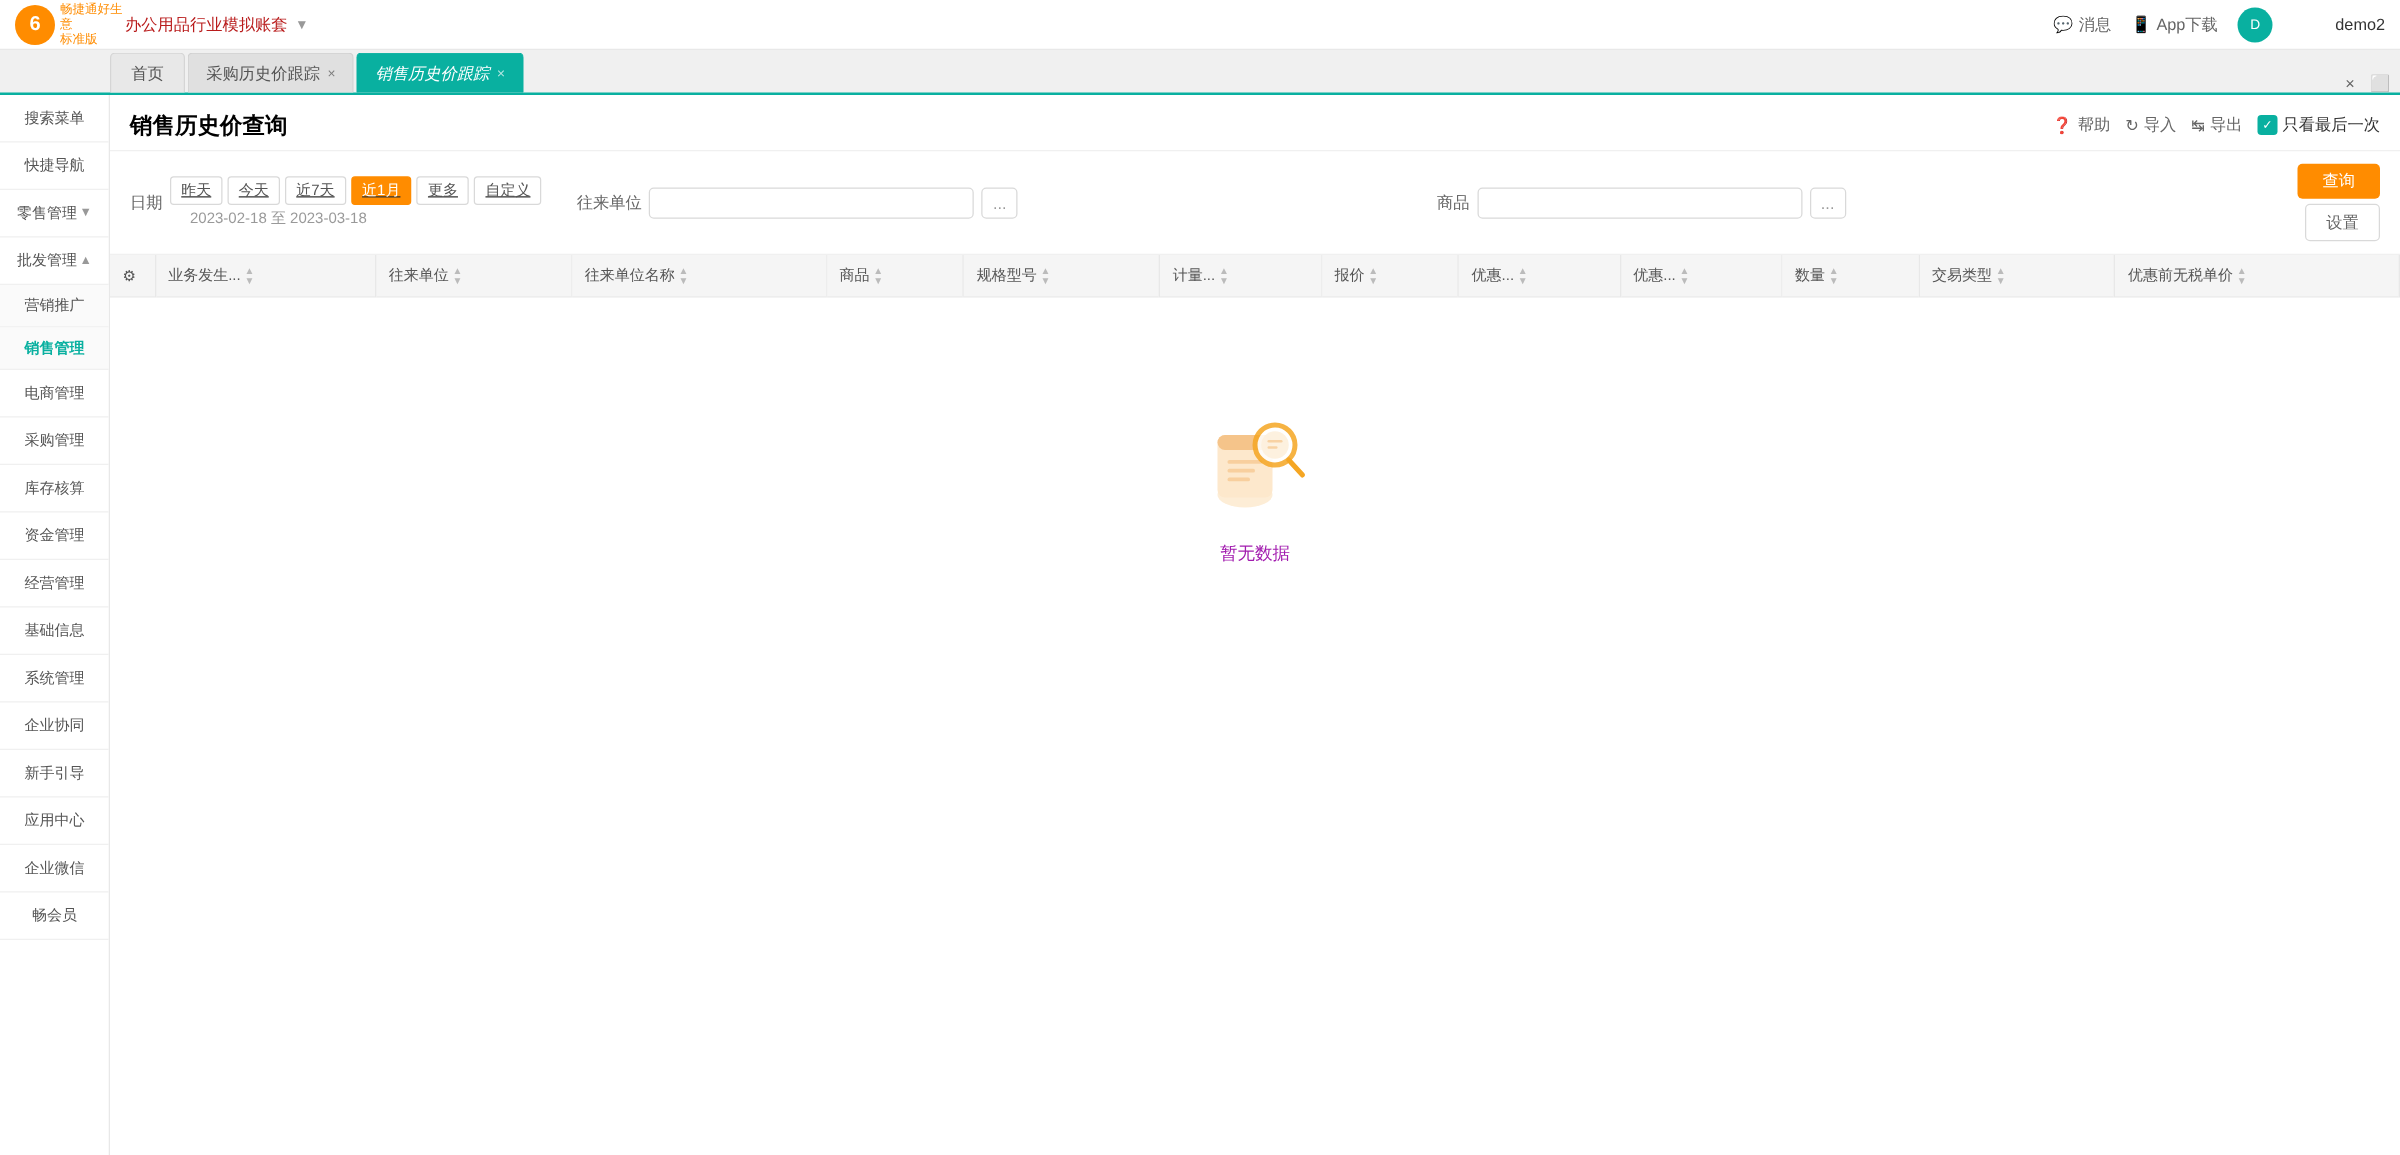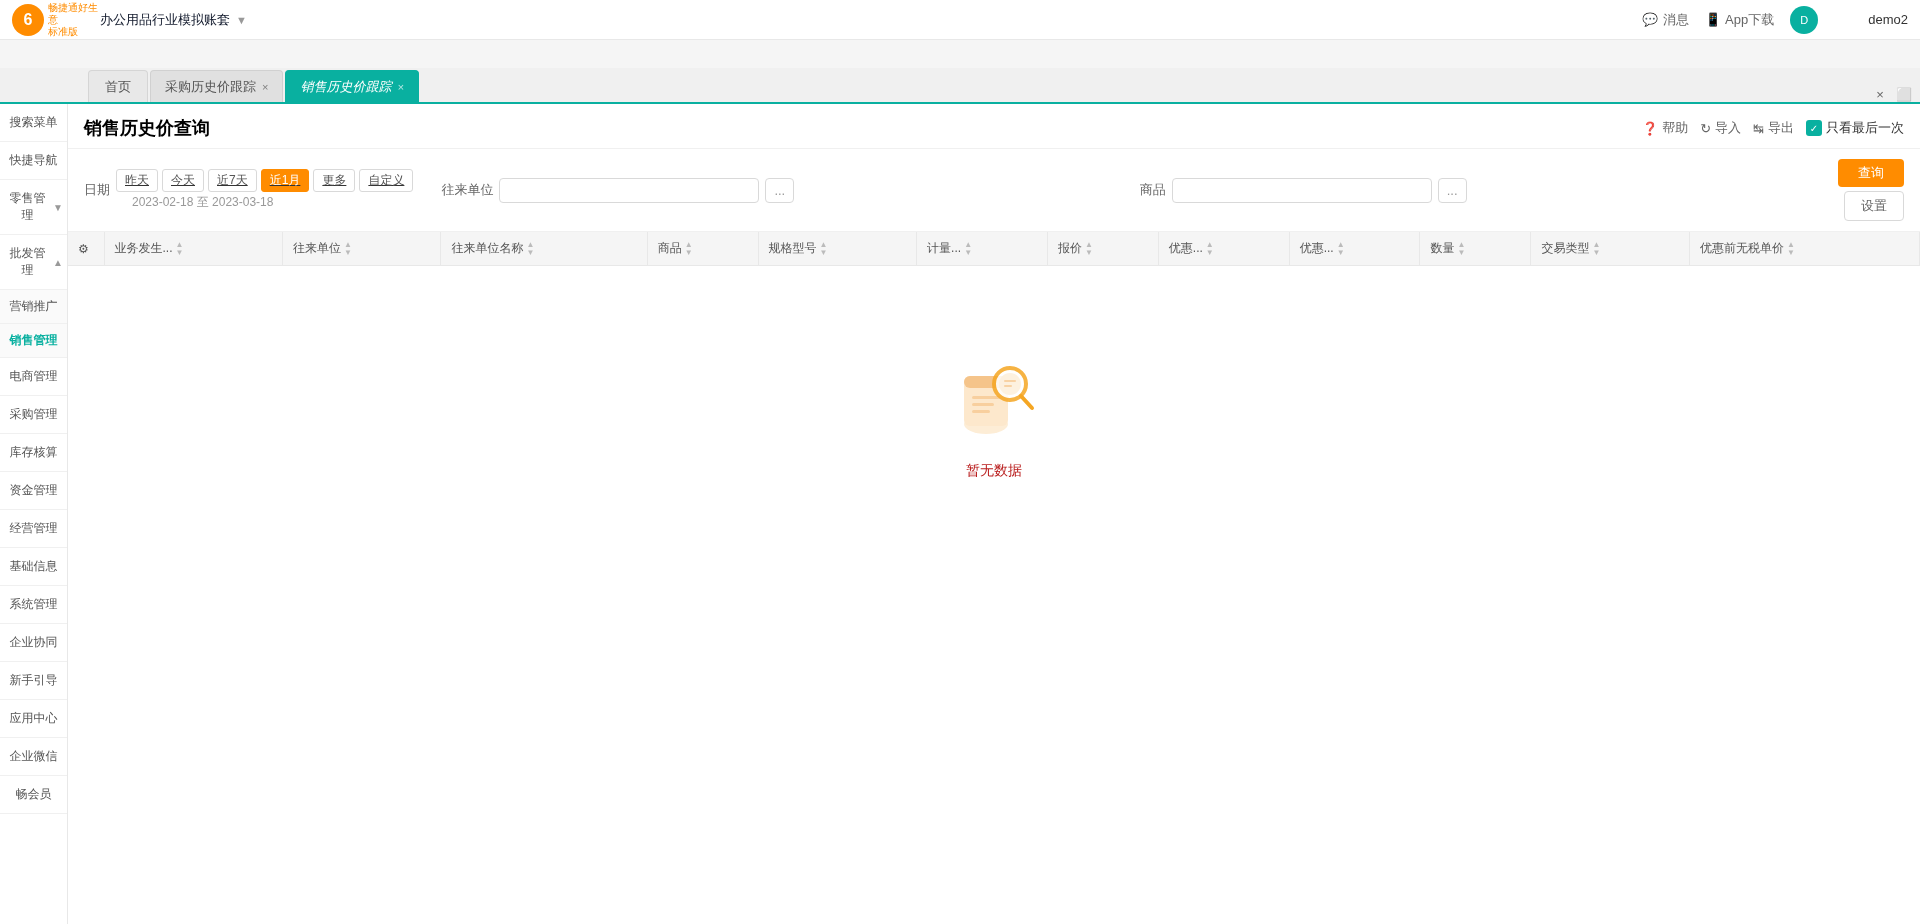--- a/index.html
+++ b/index.html
@@ -41,21 +41,21 @@
       margin-left: 4px;
       line-height: 1.2;
     }
     .app-title-area {
       flex: 1;
       display: flex;
       align-items: center;
     }
     .app-title {
       font-size: 13px;
-      color: #0f172a;
+      color: #b91c1c;
       margin-right: 6px;
       text-align: center;
     }
     .app-title-arrow {
       color: #999;
       font-size: 11px;
     }
     .header-right {
       display: flex;
       align-items: center;
@@ -83,21 +83,20 @@
     .user-name { font-size: 13px; color: #333; margin-left: 46px; }
 
     
     .tab-bar {
       height: 36px;
       background: #f0f0f0;
       display: flex;
       align-items: flex-end;
       border-bottom: 2px solid #09b0a0;
       padding-left: 88px;
-      margin-top: 28px;
     }
     .tab-item {
       height: 32px;
       padding: 0 14px;
       display: flex;
       align-items: center;
       gap: 6px;
       cursor: pointer;
       font-size: 13px;
       color: #555;
@@ -135,21 +134,21 @@
     }
 
     
     .main-layout {
       display: flex;
       height: calc(100vh - 76px);
     }
 
     
     .sidebar {
-      width: 68px;
+      width: 88px;
       background: #fff;
       border-right: 1px solid #e8e8e8;
       display: flex;
       flex-direction: column;
       overflow-y: auto;
       flex-shrink: 0;
     }
     .sidebar-item {
       padding: 10px 4px;
       text-align: center;
@@ -366,21 +365,21 @@
       padding: 80px 20px;
     }
     .empty-illustration {
       width: 100px;
       height: 100px;
       margin-bottom: 16px;
       position: relative;
     }
     .empty-text {
       font-size: 14px;
-      color: #b91c1c;
+      color: #a21caf;
     }
 
     
     .window-controls {
       display: flex;
       align-items: center;
       gap: 8px;
     }
     .win-btn {
       width: 16px;

